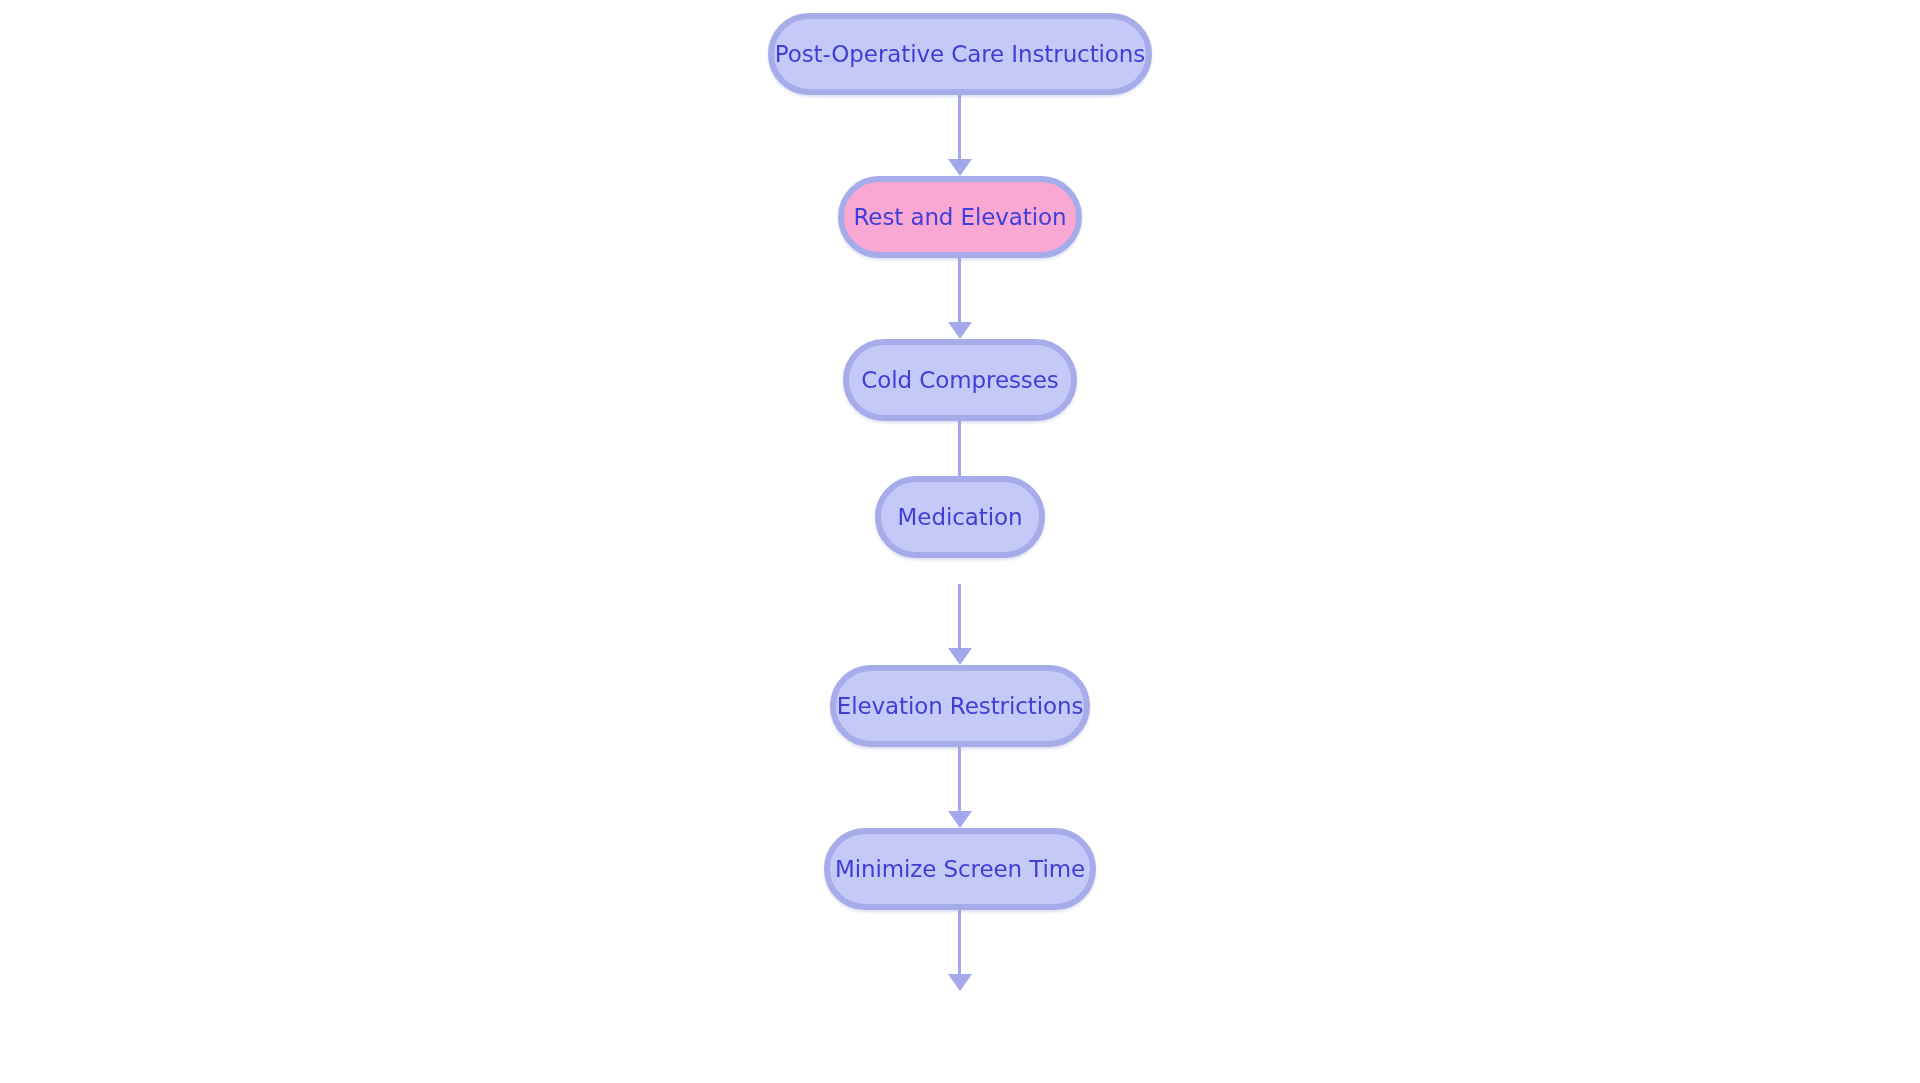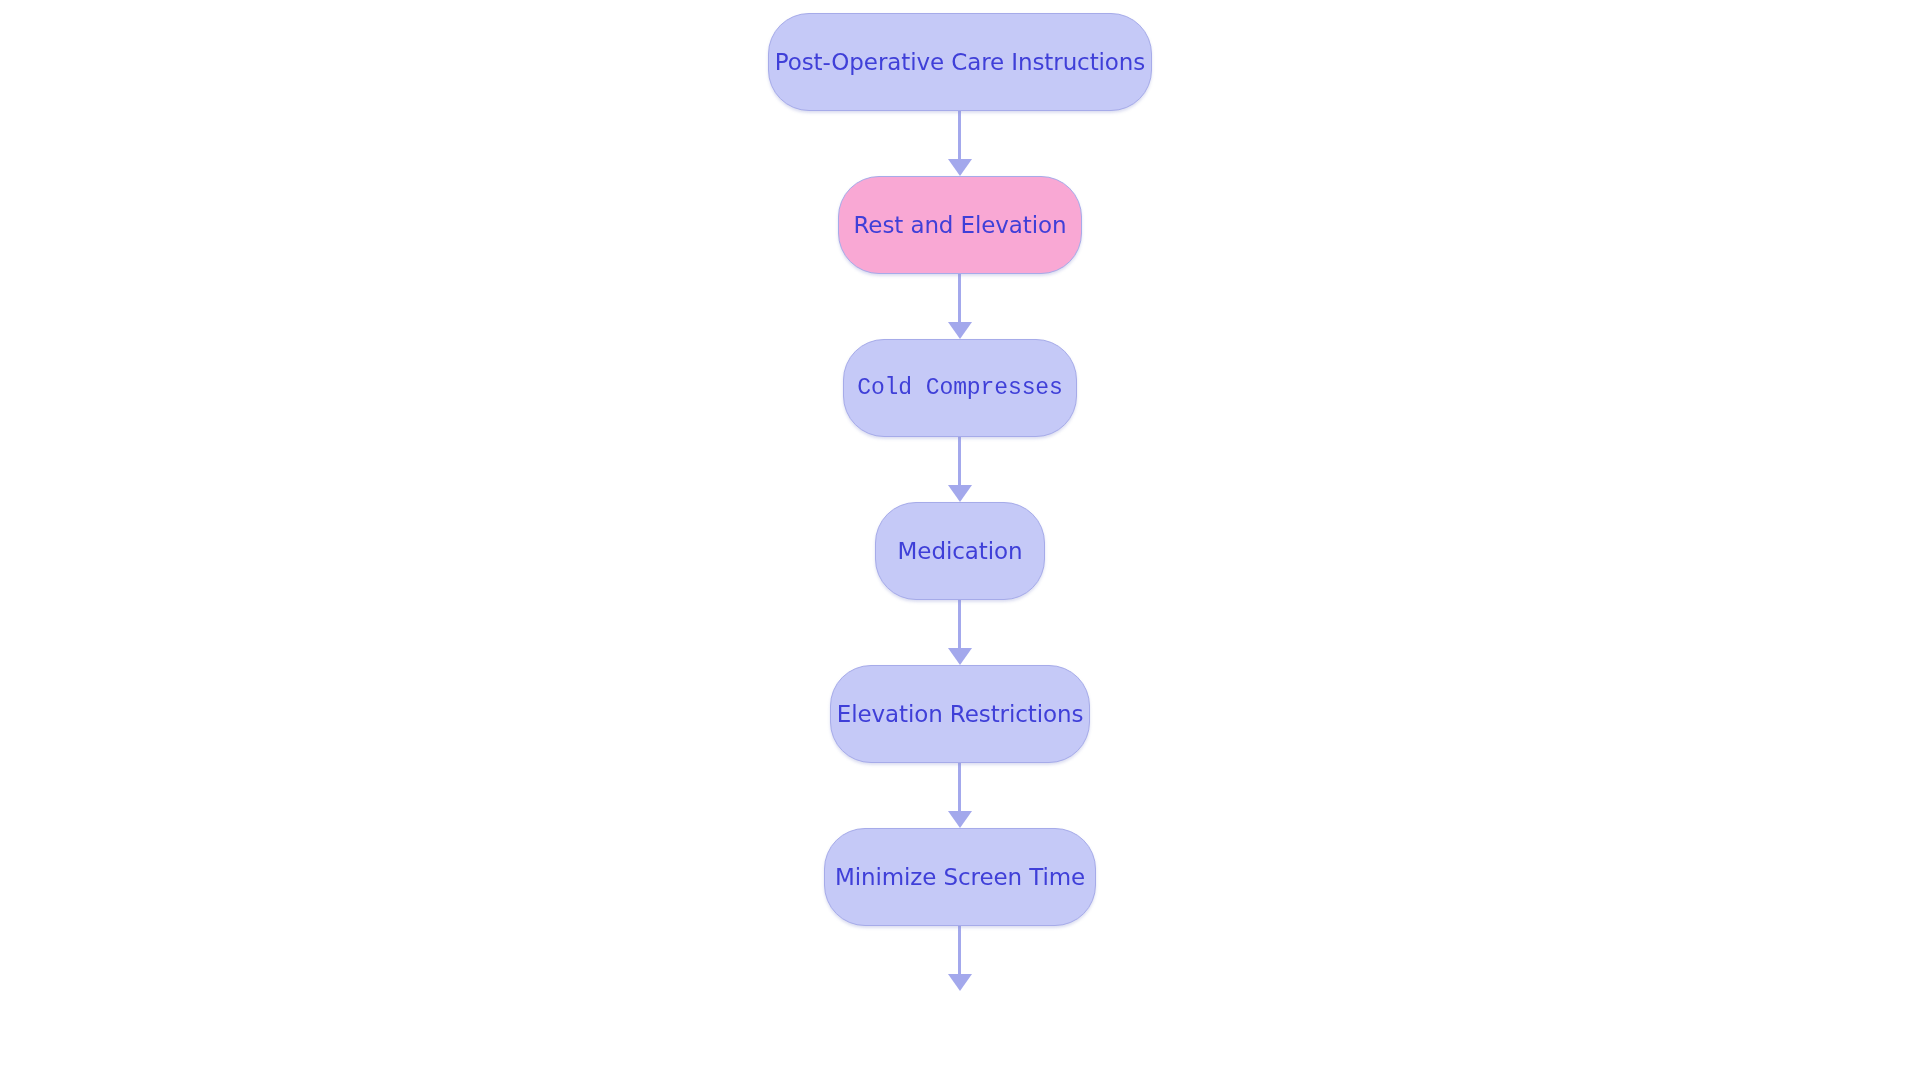--- a/index.html
+++ b/index.html
@@ -18,24 +18,24 @@
     width: 1920px;
     height: 1083px;
     background: #ffffff;
   }
   .flow-node {
     position: absolute;
     display: flex;
     align-items: center;
     justify-content: center;
     box-sizing: border-box;
-    height: 98px;
+    height: 82px;
     border-radius: 41px;
     background: #c5c9f7;
-    border: 1px solid #404040;
+    border: 6px solid #404040;
     box-shadow: 0 2px 3px rgba(140, 146, 210, 0.30);
   }
   .flow-node-label {
     color: #3f3fd8;
     font-size: 23px;
     font-weight: 400;
     letter-spacing: -0.1px;
     white-space: nowrap;
     line-height: 1;
   }
@@ -90,24 +90,24 @@
     <div class="edge-line" style="height: 64px; background: rgb(163, 168, 236);"></div>
     <div class="edge-head" style="top: 64px; border-top-color: rgb(163, 168, 236);"></div>
   </div>
 
   <div class="flow-node" style="width: 384px; left: 768px; top: 13px; background: rgb(197, 201, 247); border-color: rgb(166, 171, 233);">
     <span class="flow-node-label" style="color: rgb(63, 63, 216);">Post-Operative Care Instructions</span>
   </div>
   <div class="flow-node" style="width: 244px; left: 838px; top: 176px; background: #f9a8d4; border-color: rgb(166, 171, 233);">
     <span class="flow-node-label" style="color: rgb(63, 63, 216);">Rest and Elevation</span>
   </div>
-  <div class="flow-node" style="width: 234px; left: 843px; top: 339px; background: rgb(197, 201, 247); border-color: rgb(166, 171, 233); font-family: Liberation Mono, monospace;">
+  <div class="flow-node" style="width: 234px; left: 843px; top: 339px; background: rgb(197, 201, 247); border-color: rgb(166, 171, 233);">
     <span class="flow-node-label" style="color: rgb(63, 63, 216);">Cold Compresses</span>
   </div>
-  <div class="flow-node" style="width: 170px; left: 875px; top: 502px; background: rgb(197, 201, 247); border-color: rgb(166, 171, 233);">
+  <div class="flow-node" style="width: 170px; left: 875px; top: 476px; background: rgb(197, 201, 247); border-color: rgb(166, 171, 233);">
     <span class="flow-node-label" style="color: rgb(63, 63, 216);">Medication</span>
   </div>
   <div class="flow-node" style="width: 260px; left: 830px; top: 665px; background: rgb(197, 201, 247); border-color: rgb(166, 171, 233);">
     <span class="flow-node-label" style="color: rgb(63, 63, 216);">Elevation Restrictions</span>
   </div>
   <div class="flow-node" style="width: 272px; left: 824px; top: 828px; background: rgb(197, 201, 247); border-color: rgb(166, 171, 233);">
     <span class="flow-node-label" style="color: rgb(63, 63, 216);">Minimize Screen Time</span>
   </div>
 
 </div>

